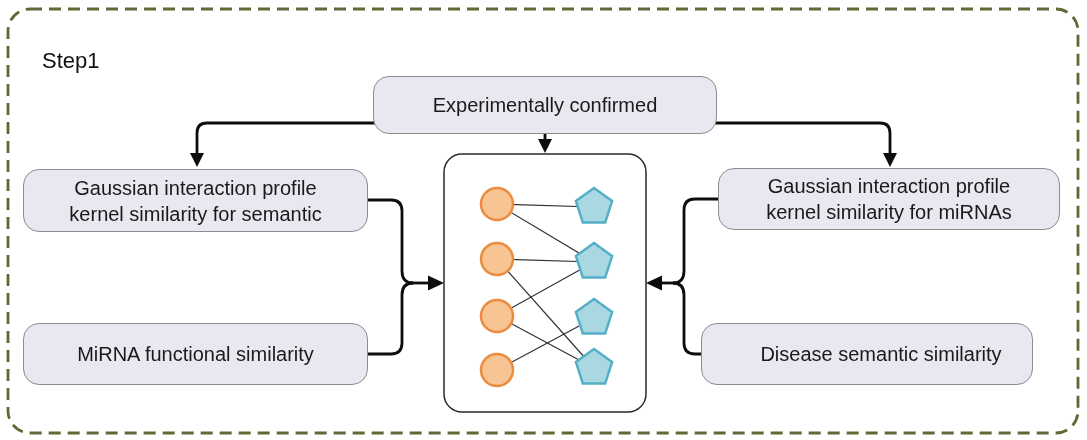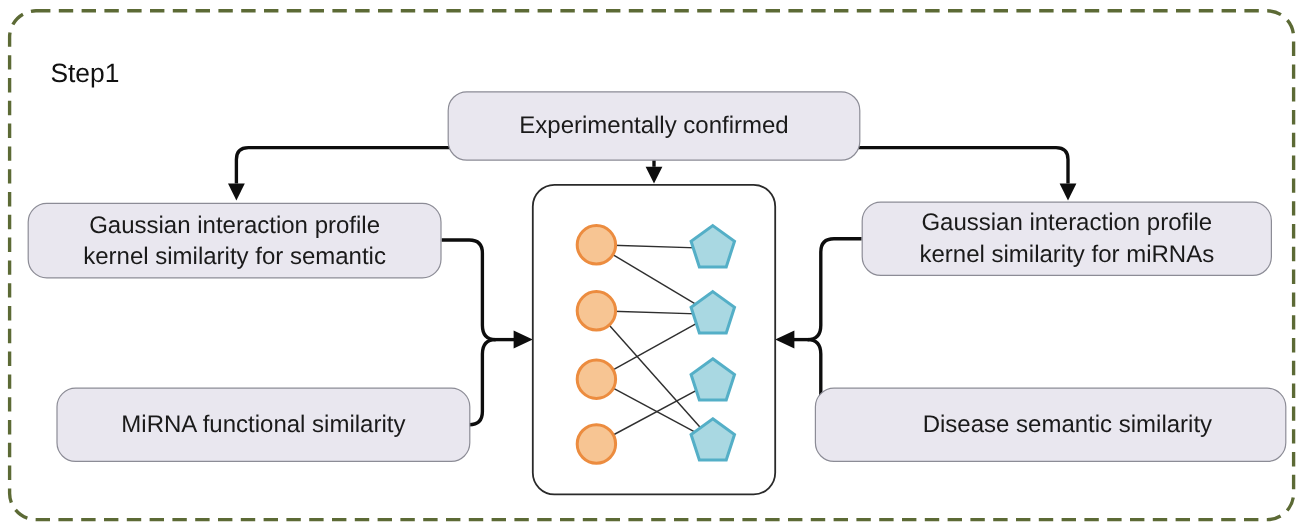--- a/index.html
+++ b/index.html
@@ -84,26 +84,26 @@
 
   <div class="label-box" style="left:373px;top:42px;width:344px;height:58px;margin-top:34px;">
     <div>Experimentally confirmed</div>
   </div>
 
   <div class="label-box" style="left:23px;top:169px;width:345px;height:63px;">
     <div>Gaussian interaction profile</div>
     <div>kernel similarity for semantic</div>
   </div>
 
-  <div class="label-box" style="left:23px;top:323px;width:345px;height:62px;margin-left:24px;">
+  <div class="label-box" style="left:23px;top:323px;width:345px;height:62px;">
     <div>MiRNA functional similarity</div>
   </div>
 
   <div class="label-box" style="left:718px;top:168px;width:342px;height:62px;">
     <div>Gaussian interaction profile</div>
     <div>kernel similarity for miRNAs</div>
   </div>
 
-  <div class="label-box" style="left:679px;top:323px;width:393px;height:62px;padding-left:28px;">
+  <div class="label-box" style="left:701px;top:323px;width:332px;height:62px;padding-left:28px;">
     <div>Disease semantic similarity</div>
   </div>
 
 </div>
 
 </body></html>

